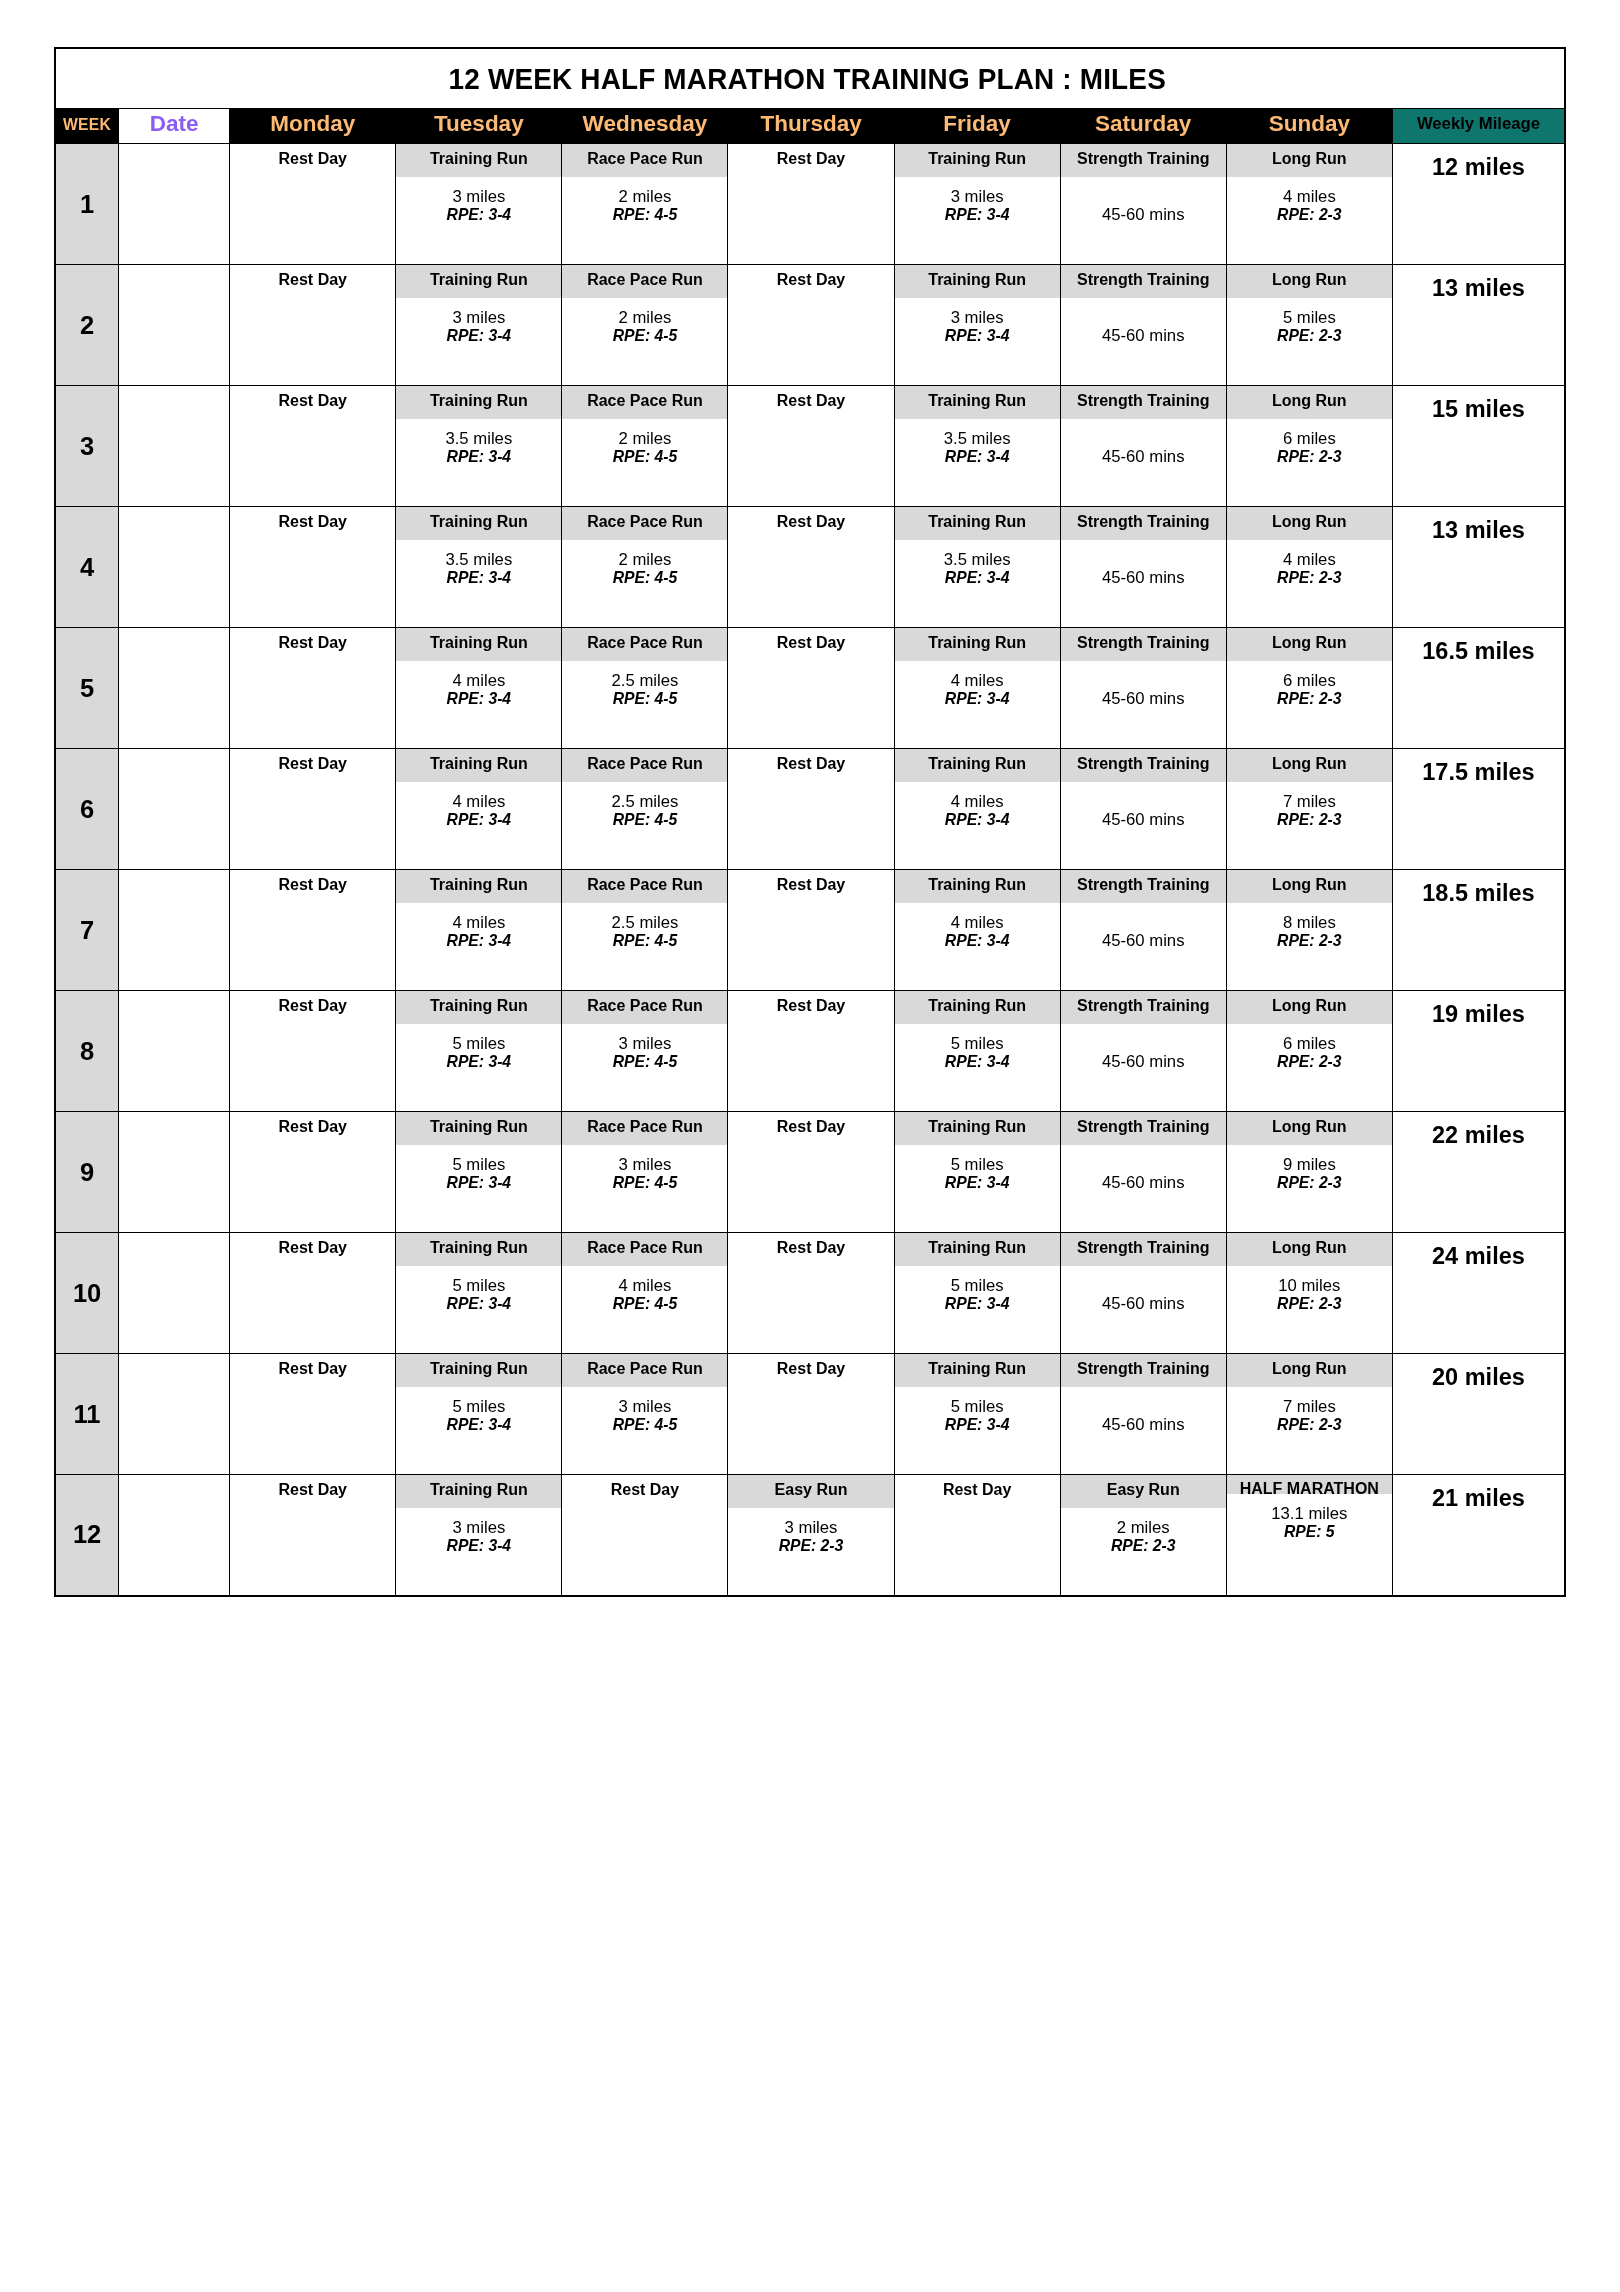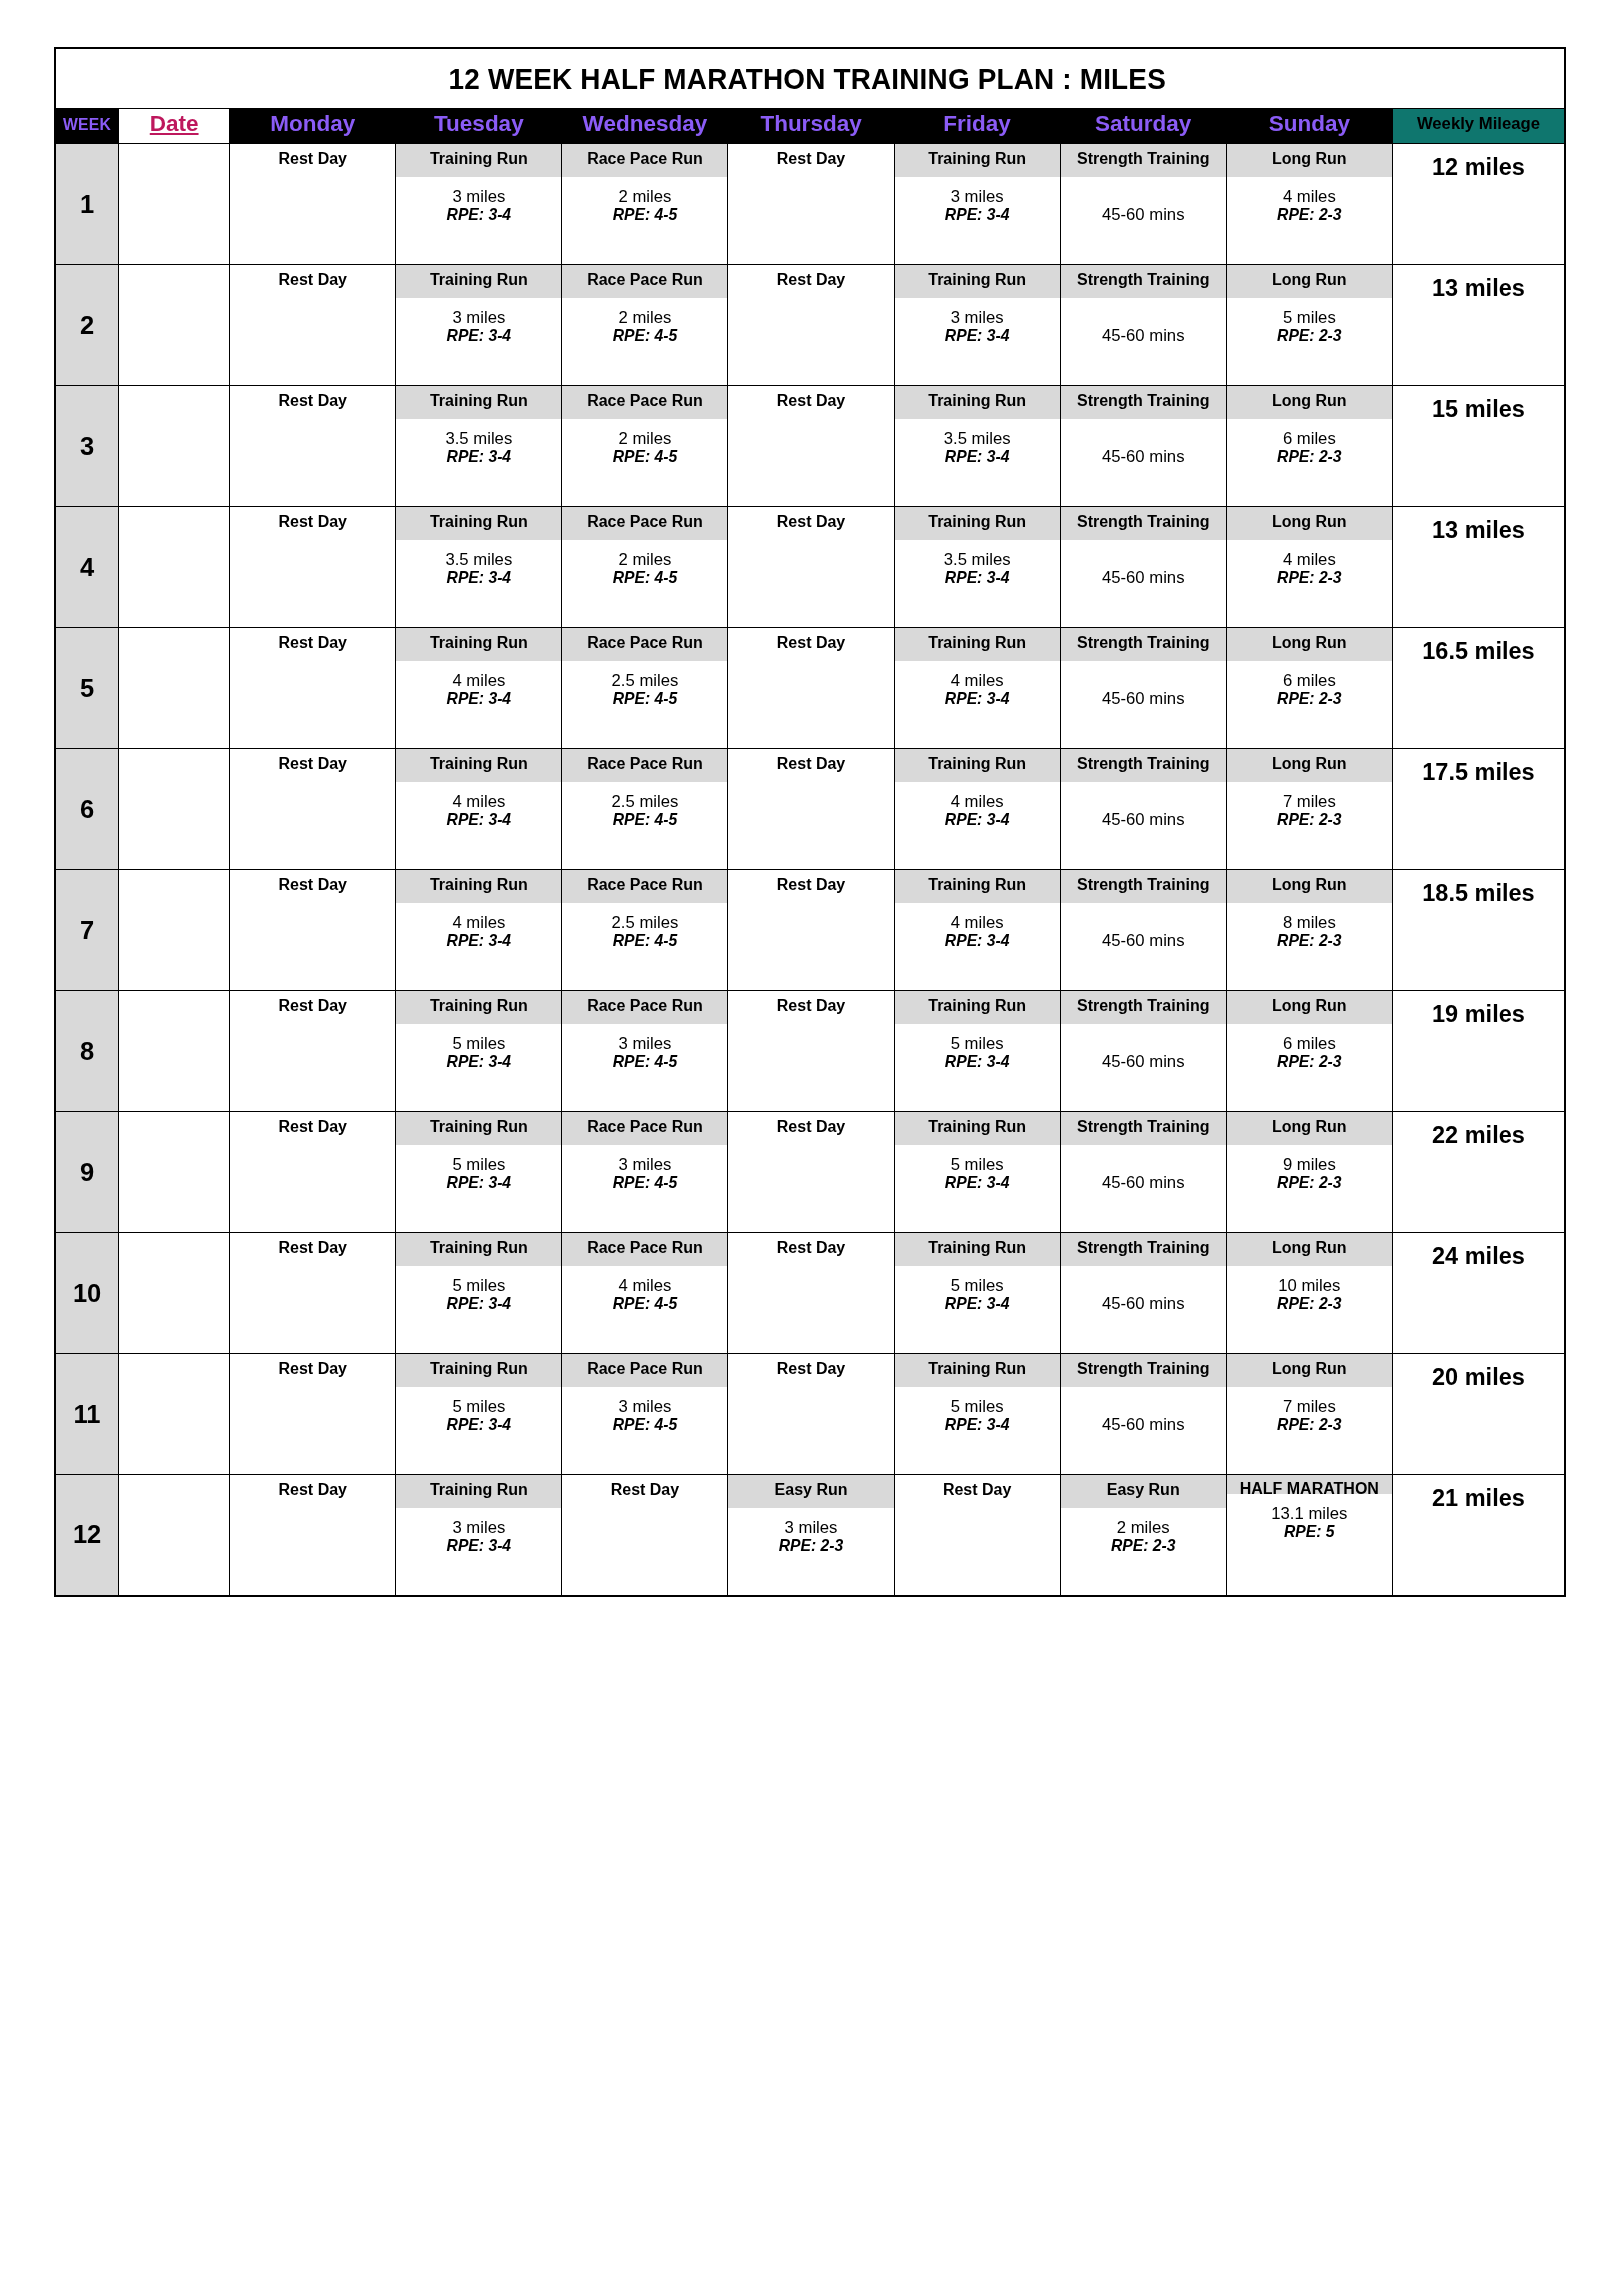--- a/index.html
+++ b/index.html
@@ -83,38 +83,37 @@
     border-bottom: 2.9px solid #000;
   }
   table.plan col.c-week     { width: 59px; }
   table.plan col.c-date     { width: 103px; }
   table.plan col.c-day      { width: 154px; }
   table.plan col.c-mileage  { width: 160px; }
 
   
   thead th {
     background: #000;
-    color: #8b5cf6;
+    color: #fdba74;
     font-weight: bold;
     height: 35px;
     padding: 0 2px 2.9px 2px;
     text-align: center;
     vertical-align: middle;
     border: 1px solid #000;
     font-size: 22.5px;
     line-height: 1;
   }
   thead th.th-week {
     font-size: 15.7px;
     letter-spacing: 0.3px;
   }
   thead th.th-inverted {
     background: #fff;
-    color: #be185d;
-    text-decoration: underline;
+    color: #8b5cf6;
   }
   thead th.th-mileage {
     background: #0f766e;
     color: #000;
     font-size: 16.7px;
   }
 
   
   tbody tr { height: 121px; }
   tbody td {

